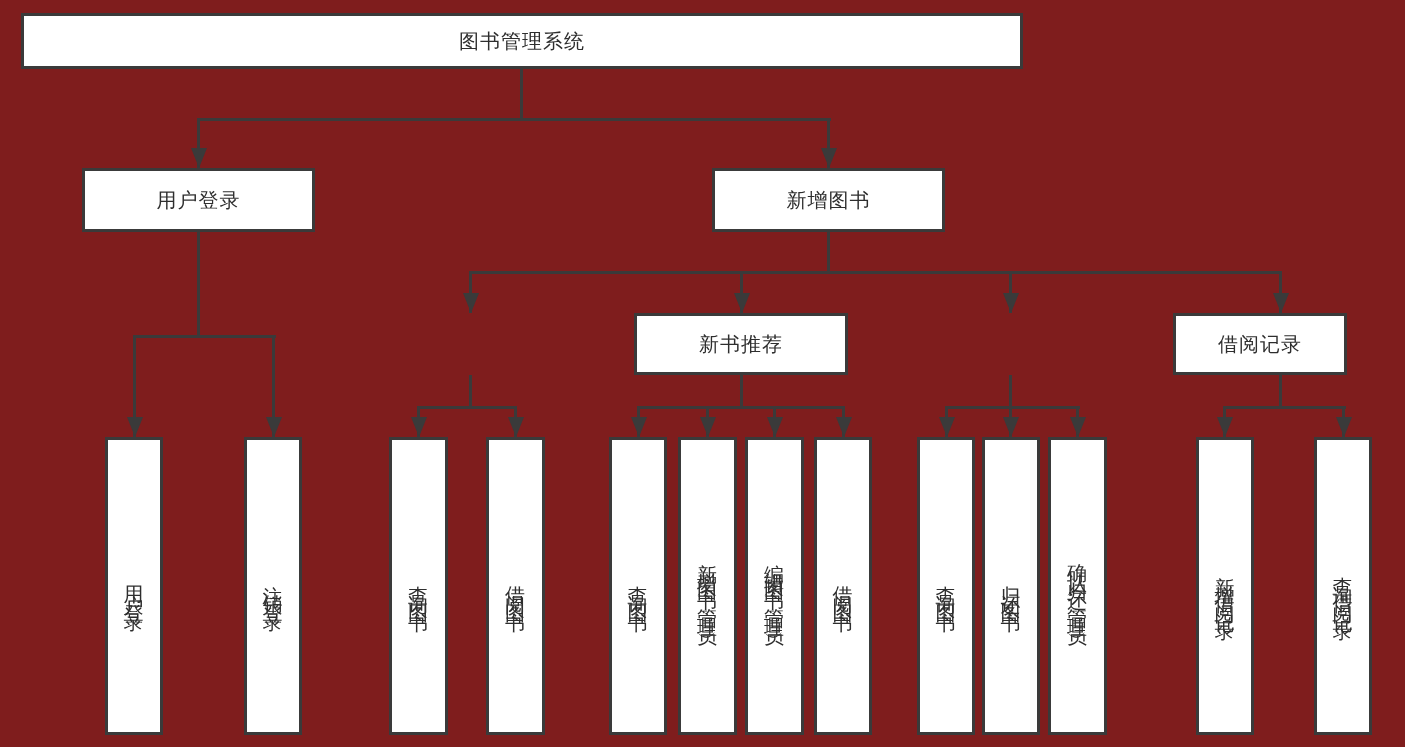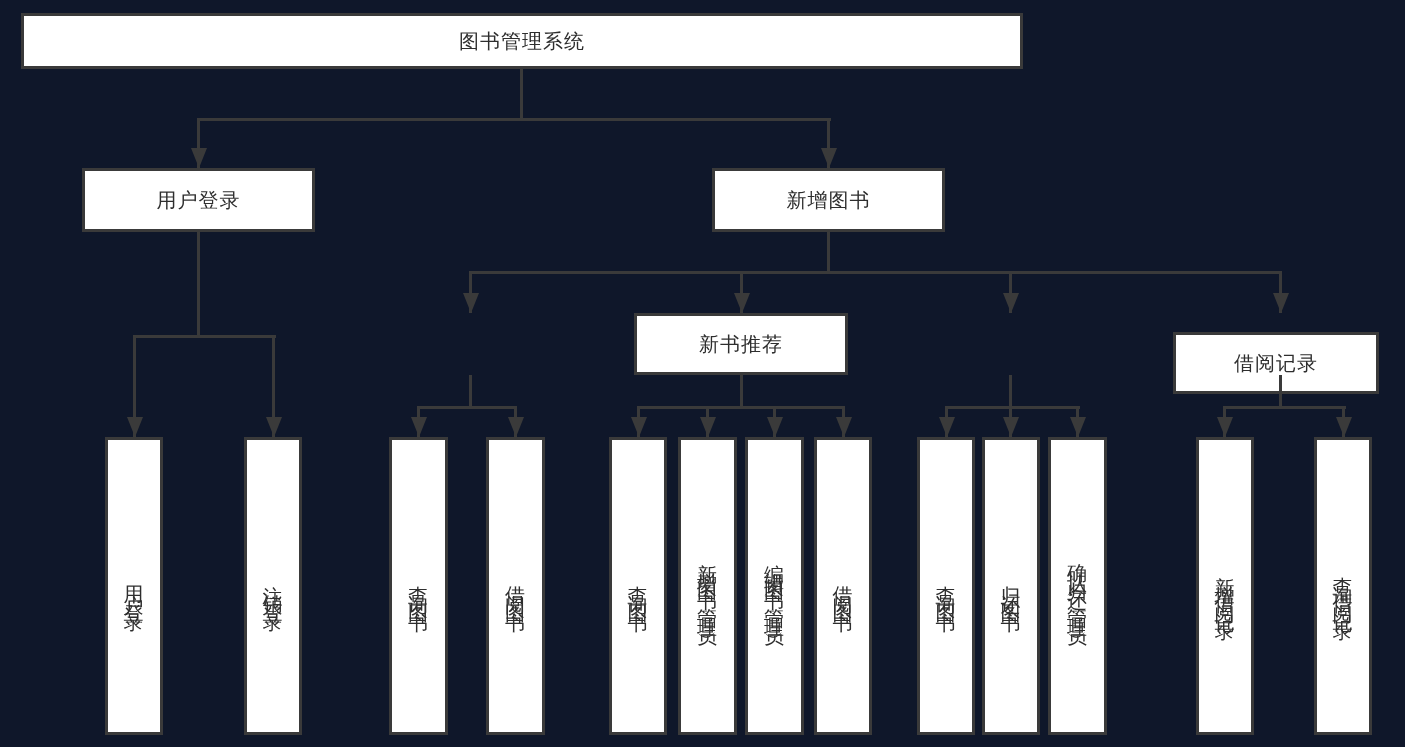--- a/index.html
+++ b/index.html
@@ -1,17 +1,17 @@
 <!DOCTYPE html>
 <html><head>
 <meta charset="utf-8">
 <style>
   html,body { margin:0; padding:0; background:#ffffff; }
   .canvas {
-    position:relative; width:1405px; height:747px; background:#0f172a;
+    position:relative; width:1405px; height:747px; background:#7f1d1d;
     font-family:"Liberation Sans","DejaVu Sans",sans-serif; overflow:hidden;
   }
   .box {
     position:absolute; box-sizing:border-box; background:#ffffff;
     border:3px solid #3a3a3a; display:flex; align-items:center; justify-content:center;
     color:#2e2e2e; font-size:20px; letter-spacing:1px; line-height:1.2;
   }
   .vbox {
     writing-mode:vertical-rl; text-orientation:mixed;
     letter-spacing:9px; line-height:1; padding-top:4px;
@@ -60,21 +60,21 @@
   <div class="vline" style="left:827px; top:232px; height:41px;"></div>
   <div class="hline" style="left:469px; top:271px; width:813px;"></div>
   <div class="arrow" style="left:469px; top:271px; height:42px;"></div>
   <div class="arrow" style="left:740px; top:271px; height:42px;"></div>
   <div class="arrow" style="left:1009px; top:271px; height:42px;"></div>
   <div class="arrow" style="left:1279px; top:271px; height:42px;"></div>
 
   <div class="box" style="left:634px; top:313px; width:214px; height:62px;">
     <span>新书推荐</span>
   </div>
-  <div class="box" style="left:1173px; top:332px; width:206px; height:62px;justify-content:center;">
+  <div class="box" style="left:1173px; top:313px; width:174px; height:62px;justify-content:center;">
     <span>借阅记录</span>
   </div>
 
   <div class="vline" style="left:469px; top:375px; height:33px;"></div>
   <div class="hline" style="left:417px; top:406px; width:100px;"></div>
   <div class="arrow" style="left:417px; top:406px; height:31px;"></div>
   <div class="arrow" style="left:514px; top:406px; height:31px;"></div>
 
   <div class="vline" style="left:740px; top:375px; height:33px;"></div>
   <div class="hline" style="left:637px; top:406px; width:208px;"></div>

